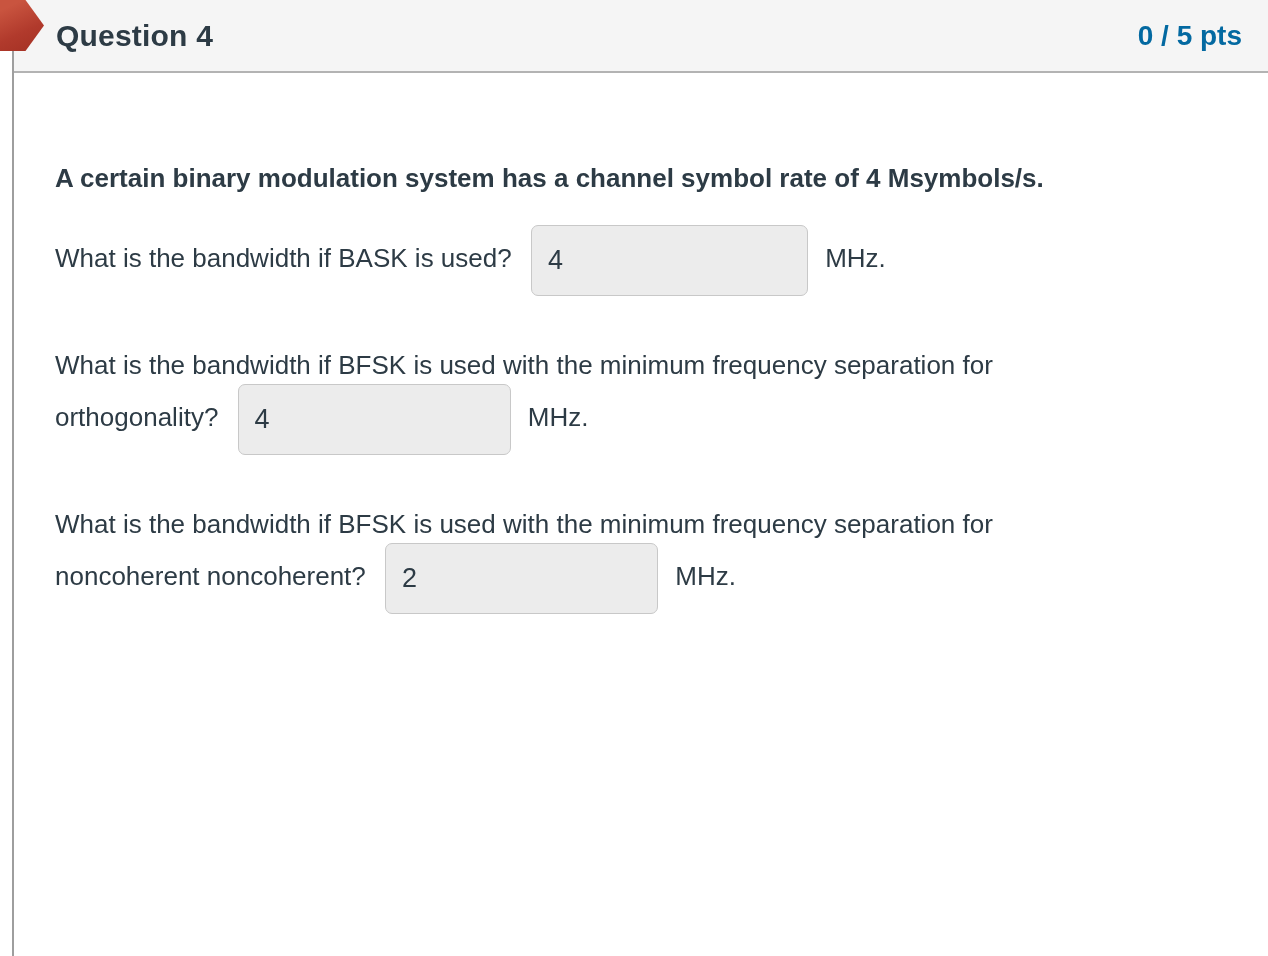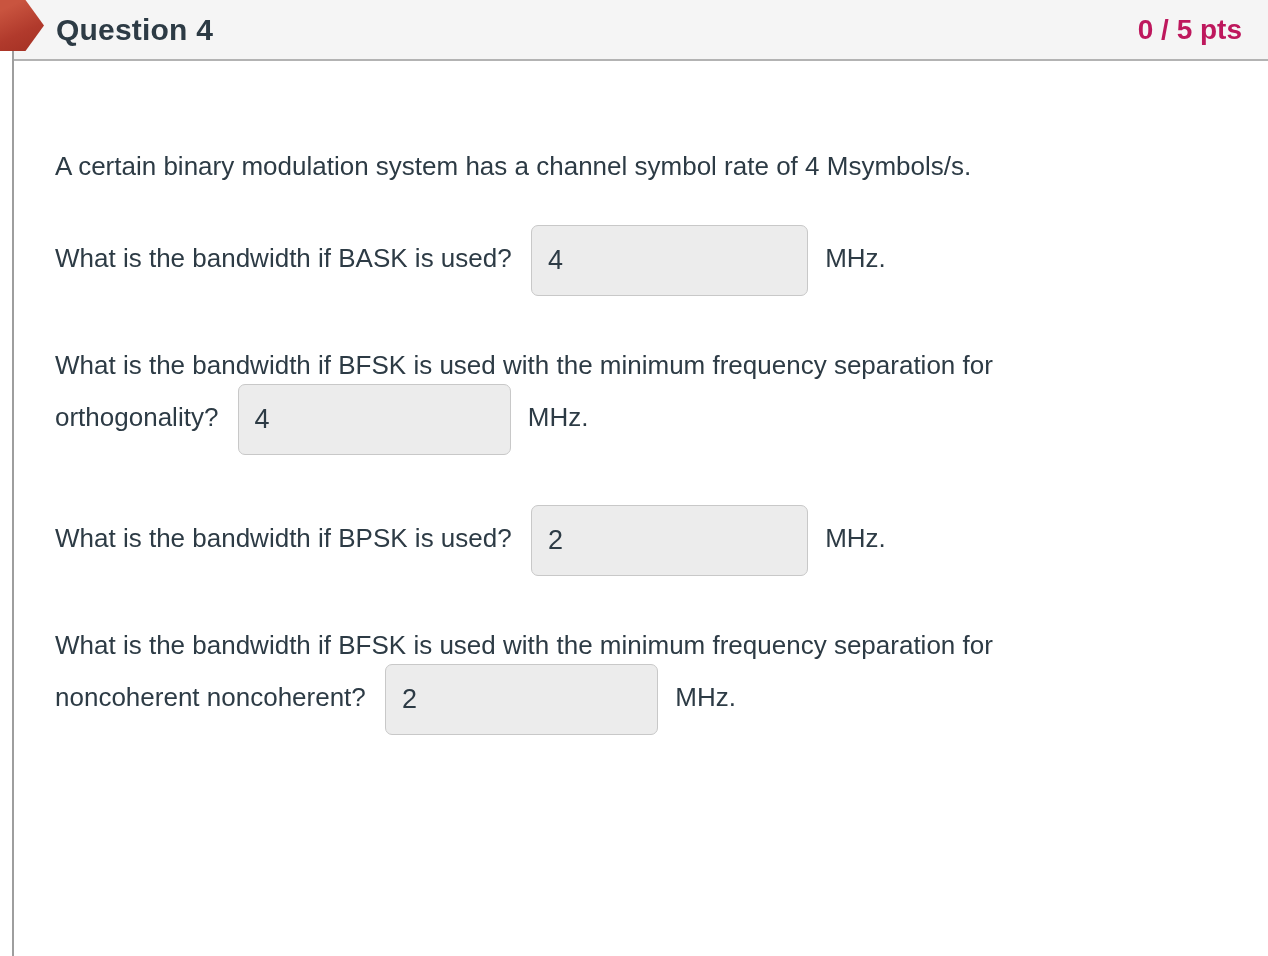--- a/index.html
+++ b/index.html
@@ -16,56 +16,57 @@
   .question-panel {
     position: absolute;
     left: 12px;
     top: 0;
     right: 0;
     bottom: 0;
     border-left: 2px solid #9e9e9e;
     background: #ffffff;
   }
   .question-header {
-    height: 61px;
+    height: 73px;
     background: #f5f5f5;
     border-bottom: 2px solid #b3b3b3;
     display: flex;
     align-items: center;
     justify-content: space-between;
     padding: 0 26px 0 42px;
   }
   .question-title {
     font-size: 30px;
     font-weight: bold;
     color: #2d3b45;
     letter-spacing: 0.2px;
   }
   .question-points {
     font-size: 28px;
     font-weight: bold;
-    color: #be185d;
+    color: #0369a1;
   }
   .flag-icon {
     position: absolute;
     left: 0;
     top: 0;
     width: 44px;
     height: 51px;
     z-index: 5;
     clip-path: polygon(0 0, 58% 0, 100% 50%, 58% 100%, 0 100%);
     background: linear-gradient(155deg, #c9543f 15%, #b13a2c 60%, #a33023 100%);
   }
   .question-body {
     padding: 86px 50px 0 41px;
     font-size: 26px;
     line-height: 38px;
   }
   .intro {
-    margin: 0 0 40px 0;
+    margin: 0 0 28px 0;
+    font-weight: bold;
   }
   .q-row {
     margin: 0 0 50px 0;
   }
   .answer-input {
     display: inline-block;
     vertical-align: middle;
     width: 277px;
     height: 71px;
     margin: 0 10px 0 12px;
@@ -103,25 +104,20 @@
       <span class="unit-label">MHz.</span>
     </p>
 
     <p class="q-row">
       <span>What is the bandwidth if BFSK is used with the minimum frequency separation for</span><br>
       <span>orthogonality?</span>
       <input class="answer-input narrow" type="text" value="4" style="">
       <span class="unit-label">MHz.</span>
     </p>
 
-    <p class="q-row">
-      <span>What is the bandwidth if BPSK is used?</span>
-      <input class="answer-input" type="text" value="2" style="">
-      <span class="unit-label">MHz.</span>
-    </p>
 
     <p class="q-row">
       <span>What is the bandwidth if BFSK is used with the minimum frequency separation for</span><br>
       <span>noncoherent noncoherent?</span>
       <input class="answer-input narrow" type="text" value="2" style="">
       <span class="unit-label">MHz.</span>
     </p>
 
 
   </div>

